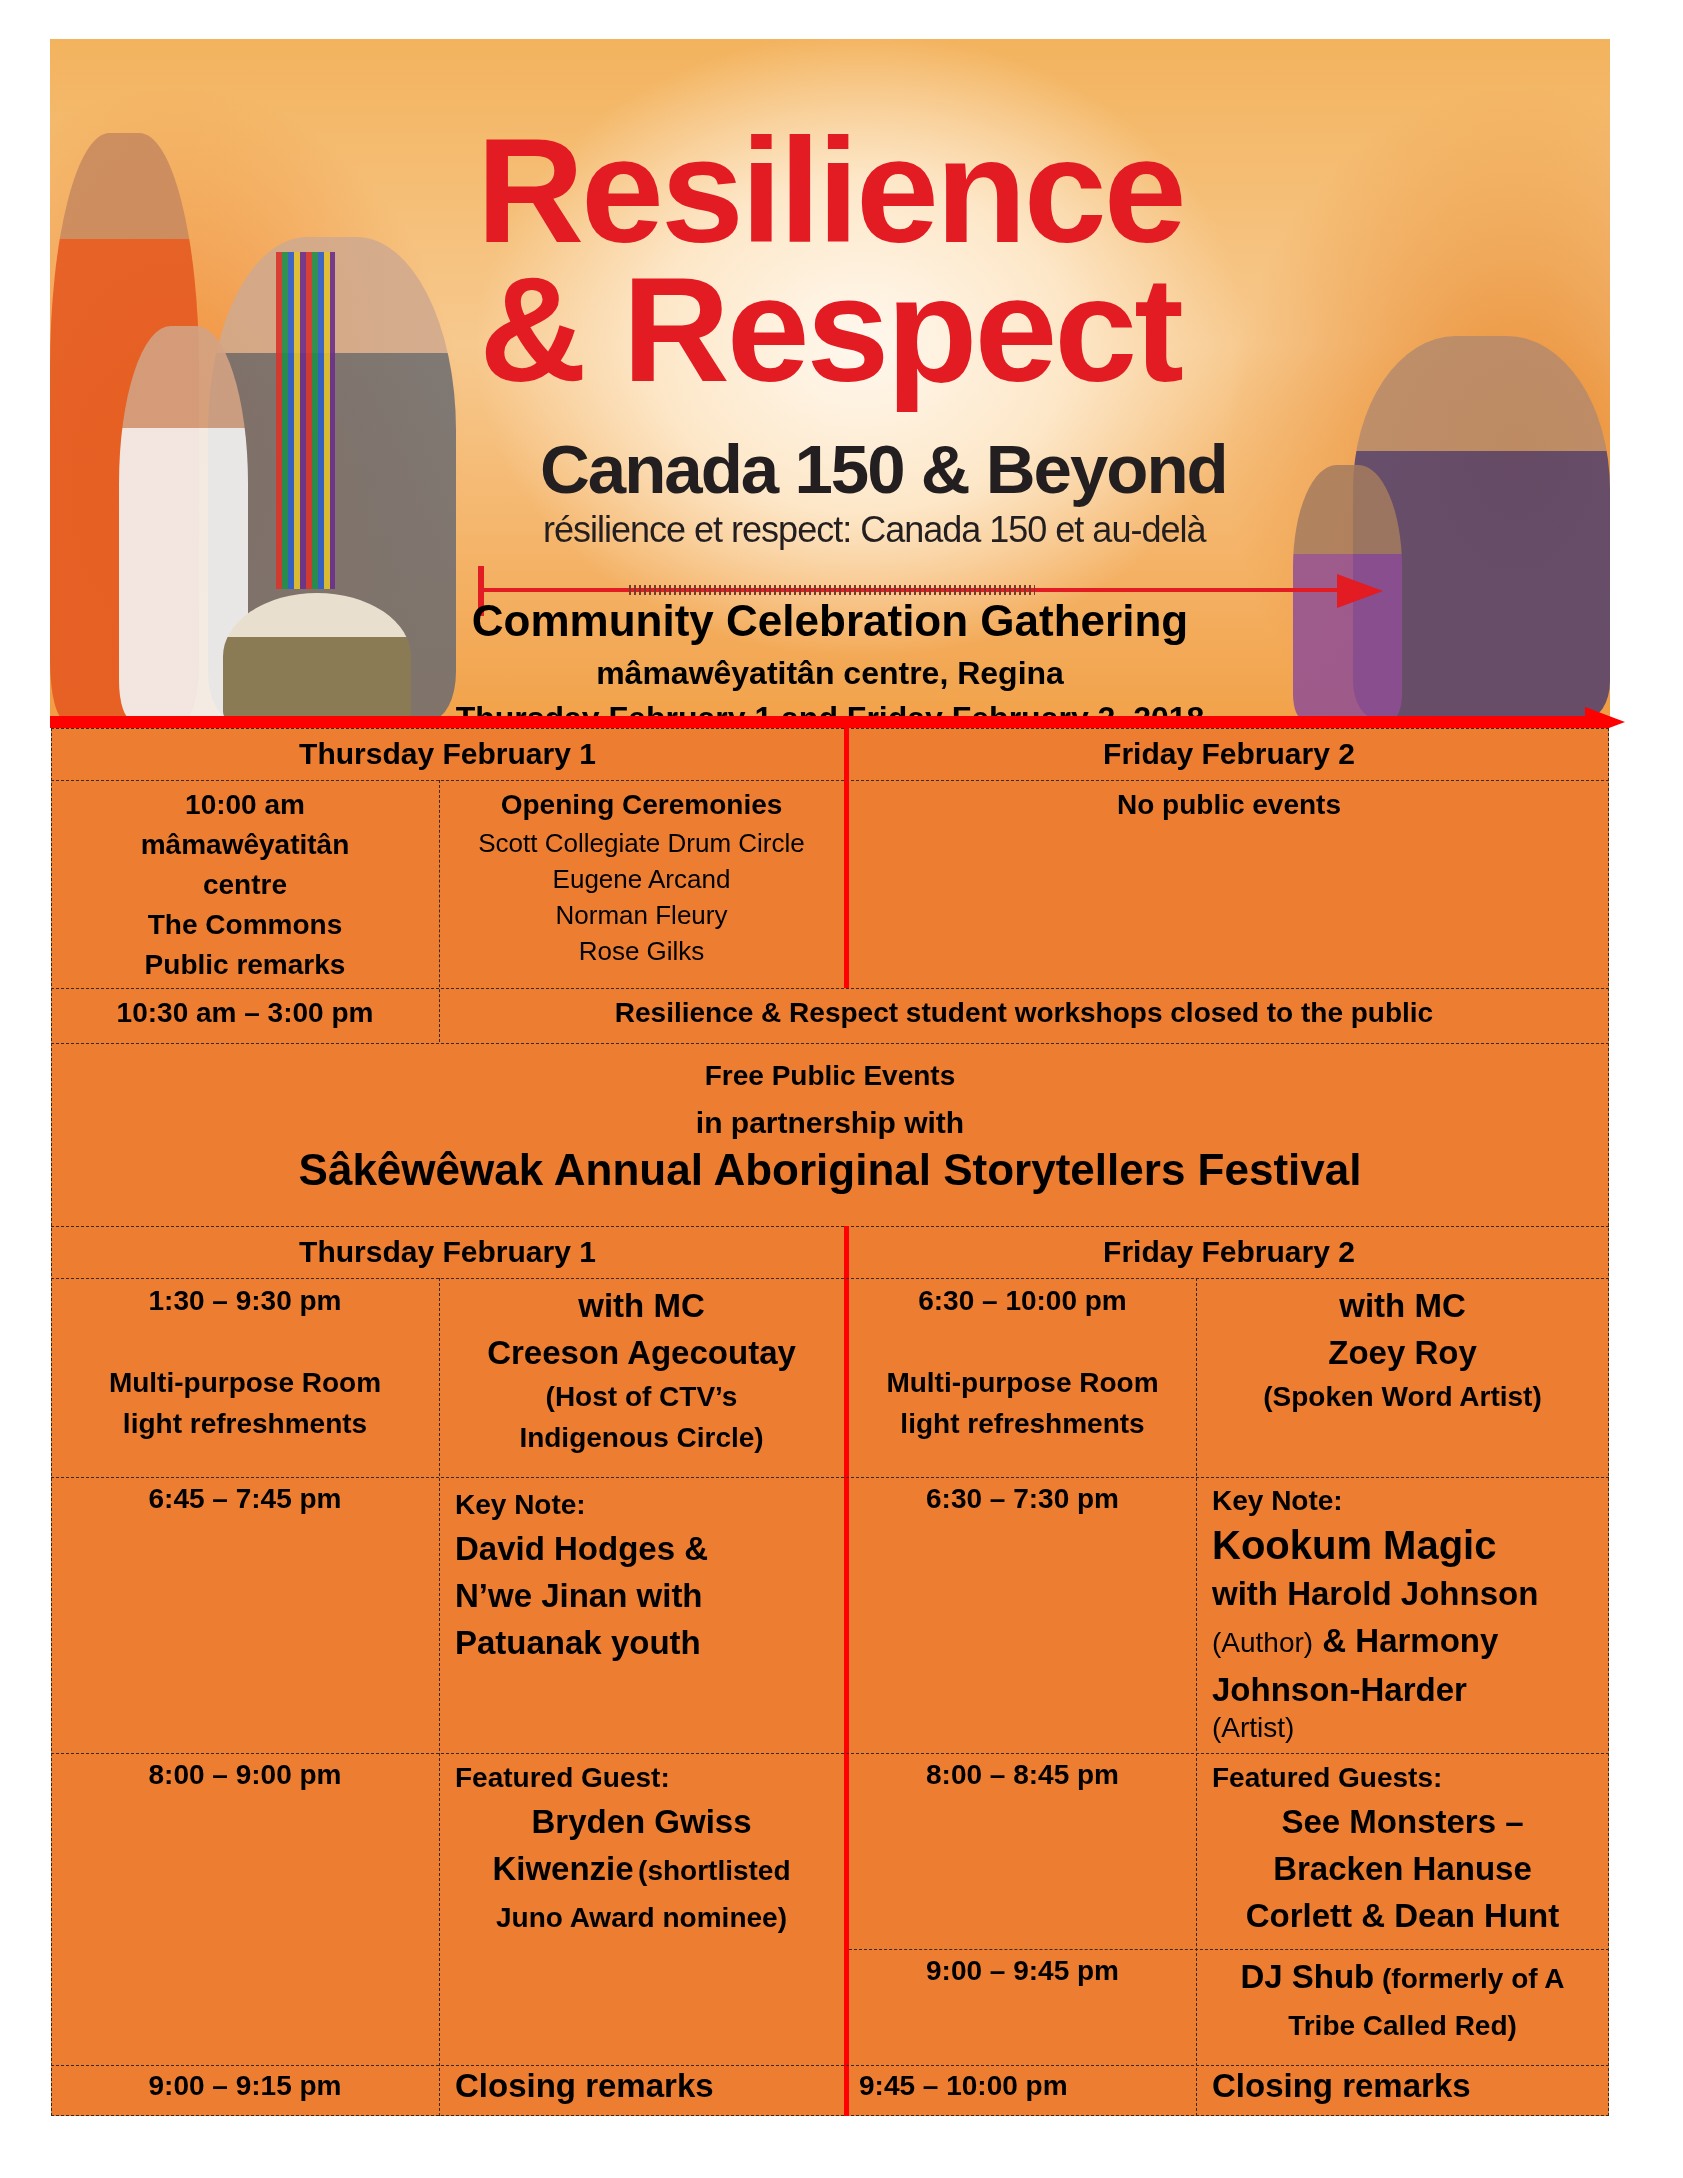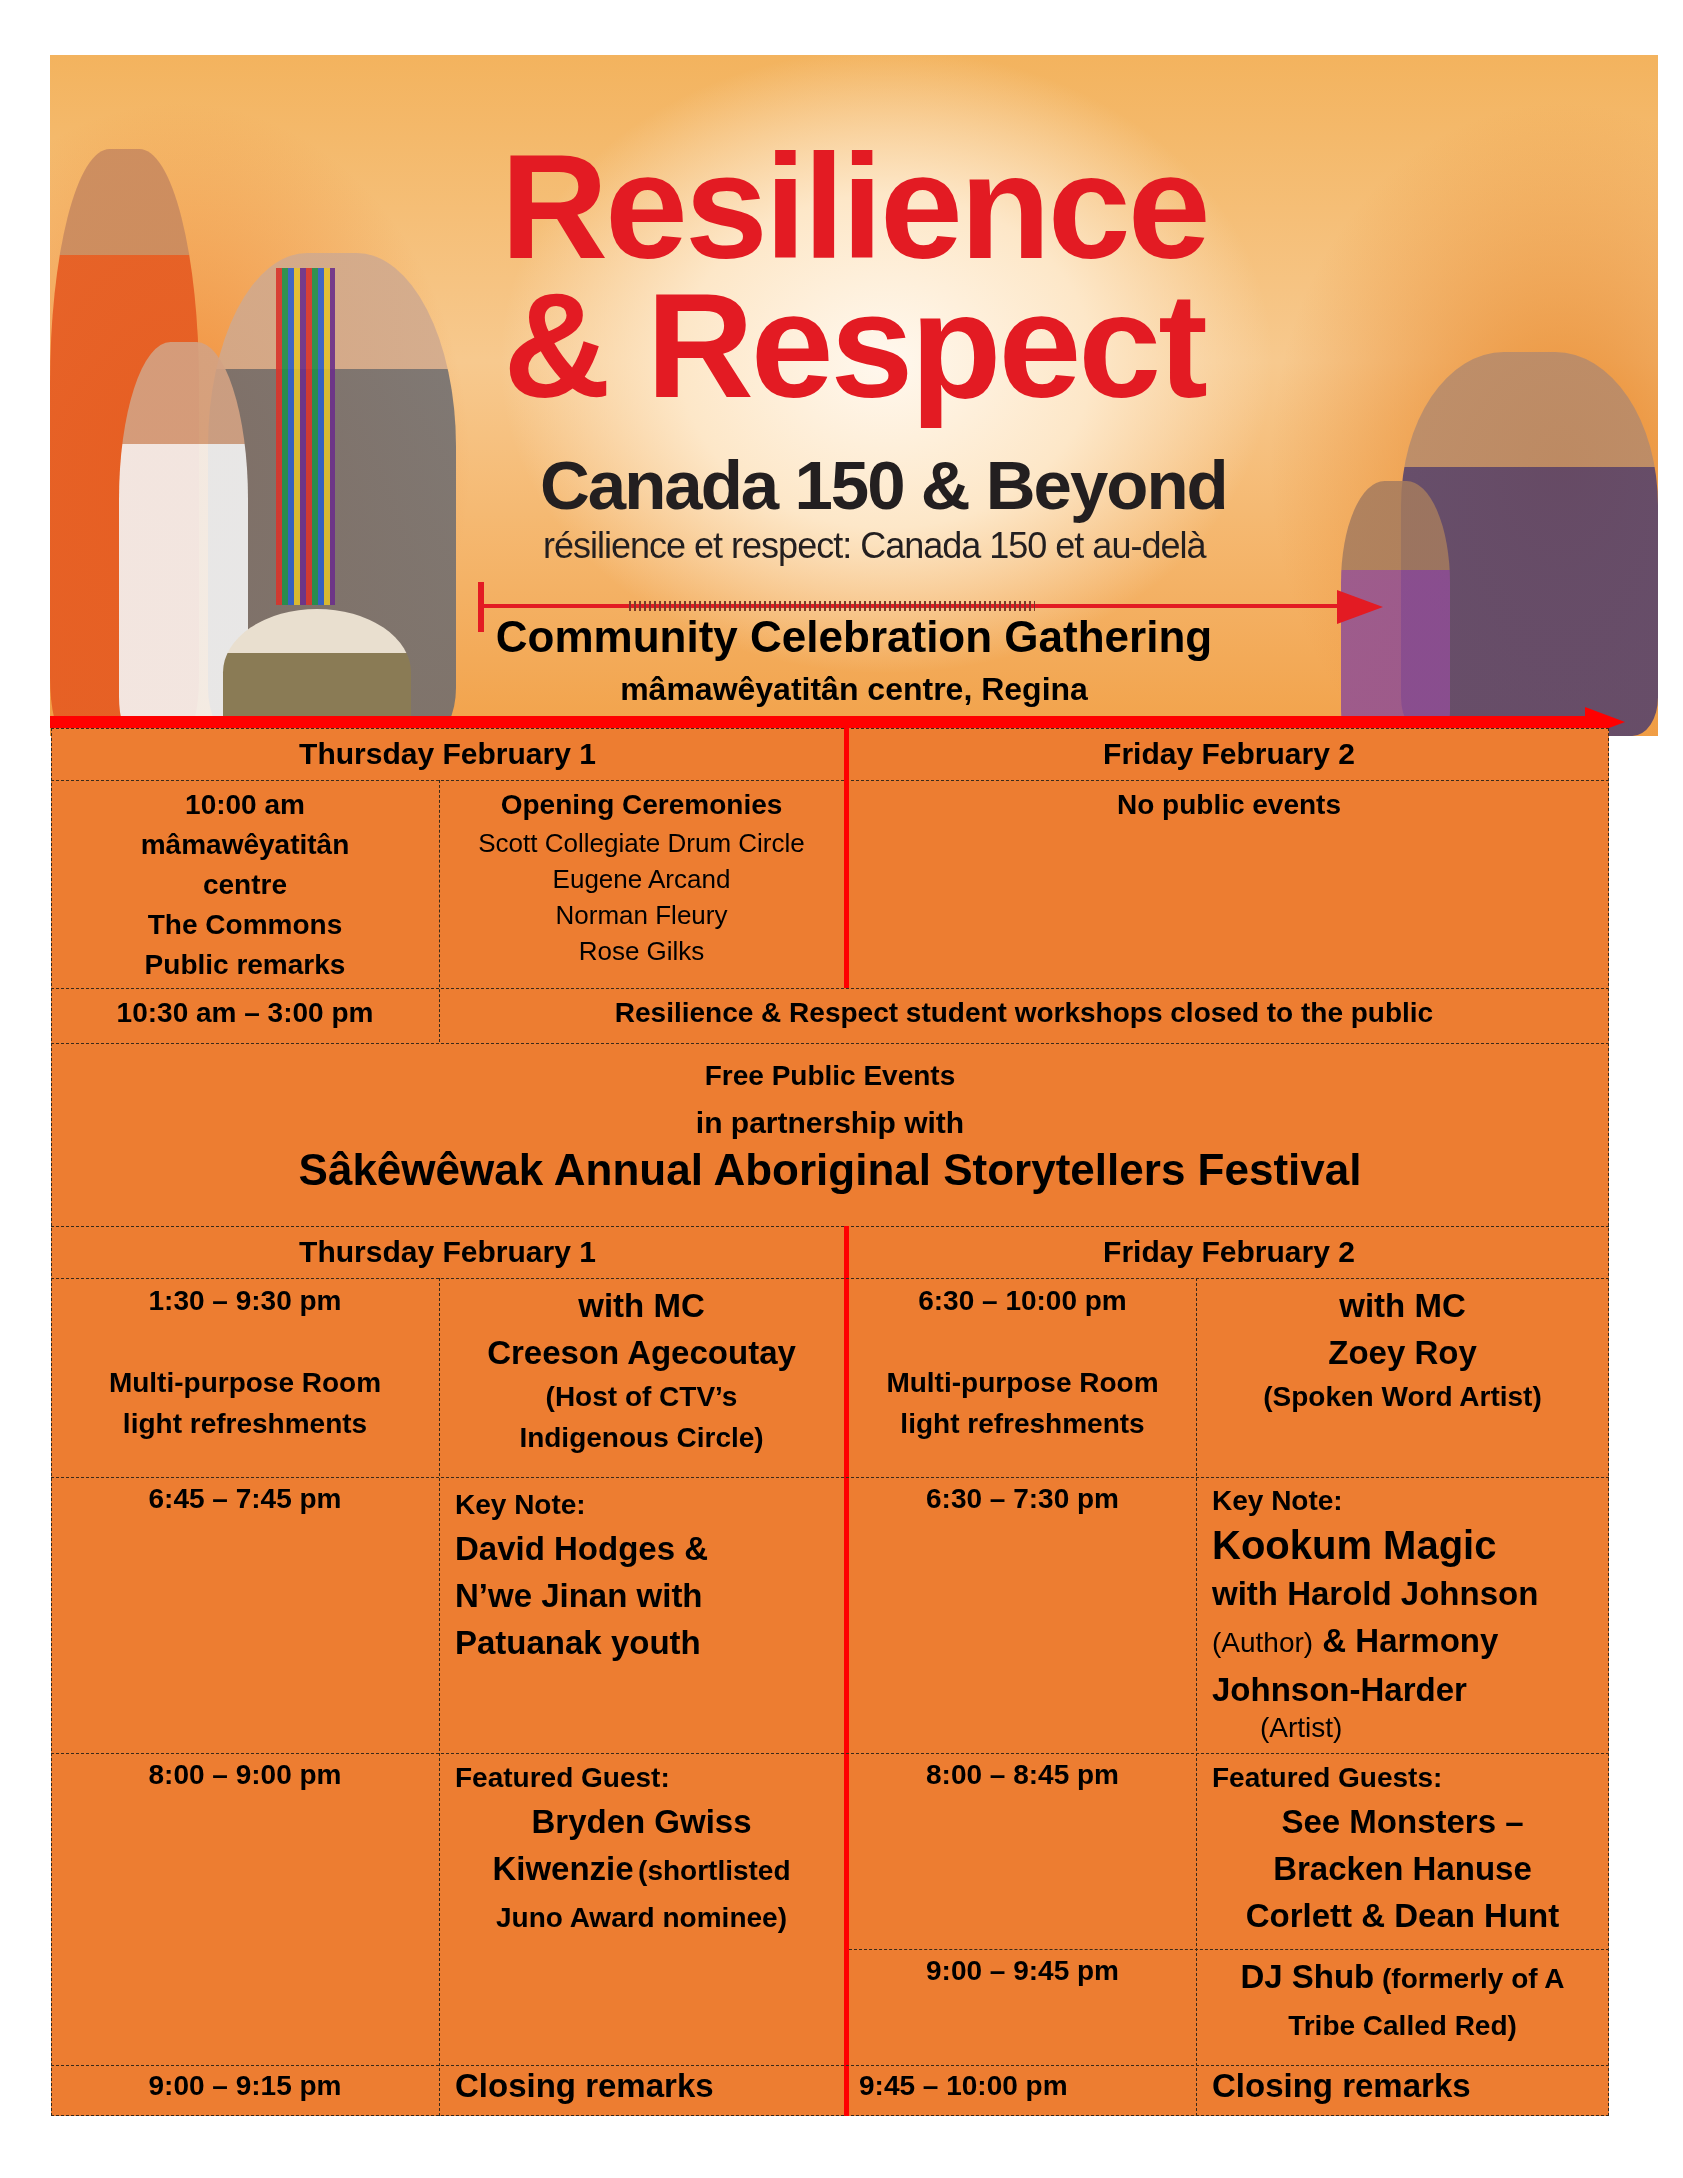--- a/index.html
+++ b/index.html
@@ -1,25 +1,25 @@
 <!DOCTYPE html>
 <html><head>
 <meta charset="utf-8">
 <style>
   html, body { margin:0; padding:0; background:#ffffff; }
   body { width:1683px; height:2178px; position:relative; overflow:hidden;
          font-family:"Liberation Sans", "DejaVu Sans", sans-serif; color:#000; }
 
   
-  .banner { position:absolute; left:50px; top:55px; width:1560px; height:681px; overflow:hidden;
+  .banner { position:absolute; left:50px; top:39px; width:1560px; height:681px; overflow:hidden;
     background:
       radial-gradient(ellipse 515px 416px at 52% 45%, #fff8ee 0%, #fde7c8 40%, rgba(253,231,200,0) 75%),
       radial-gradient(ellipse 416px 515px at 8% 60%, #f0842a 0%, rgba(240,132,42,0) 70%),
       radial-gradient(ellipse 416px 515px at 94% 60%, #e98a2e 0%, rgba(233,138,46,0) 70%),
-      linear-gradient(180deg, #f3b35e 0%, #f7c98e 45%, #f2a24a 100%); padding-left: 48px; }
+      linear-gradient(180deg, #f3b35e 0%, #f7c98e 45%, #f2a24a 100%); }
   .people { position:absolute; border-radius:40% 40% 10% 10%; opacity:.9; }
   .p1 { left:0; top:94px; width:149px; height:587px; background:linear-gradient(180deg,#c98a5f 0 18%, #e55a21 18% 100%); }
   .p2 { left:69px; top:287px; width:129px; height:394px; background:linear-gradient(180deg,#d3a283 0 26%, #f4f4f4 26% 100%); }
   .p3 { left:158px; top:198px; width:248px; height:483px; background:linear-gradient(180deg,#cfa98f 0 24%, #6b6b70 24% 100%); opacity:.85;}
   .drum { position:absolute; left:173px; top:554px; width:188px; height:127px; border-radius:50% 50% 8px 8px;
           background:linear-gradient(180deg,#e9dfcf 0 35%, #8a7b55 35% 100%); }
   .braids { position:absolute; left:226px; top:213px; width:59px; height:337px;
     background:repeating-linear-gradient(90deg,#d8342b 0 6px,#1f8f4a 6px 12px,#2f5fc9 12px 18px,#e3c12a 18px 24px,#6b2f8a 24px 30px); opacity:.9;}
   .p4 { right:0; top:297px; width:257px; height:384px; background:linear-gradient(180deg,#b58a6c 0 30%, #4f3f6e 30% 100%); opacity:.85;}
   .p5 { right:208px; top:426px; width:109px; height:255px; background:linear-gradient(180deg,#a57b5e 0 35%, #8f4e95 35% 100%); opacity:.85;}
@@ -170,21 +170,21 @@
     <div class="f34" style="line-height:47px;">Patuanak youth</div>
   </div>
 
   <div class="txt f28" style="left:798px;top:754px;width:347px;">6:30 – 7:30 pm</div>
   <div class="txt lft" style="left:1161px;top:754px;width:396px;">
     <div class="f28" style="line-height:38px;">Key Note:</div>
     <div style="font-size:40px;line-height:50px;">Kookum Magic</div>
     <div class="f34" style="line-height:47px;">with Harold Johnson</div>
     <div class="f34" style="line-height:47px;"><span class="norm f28">(Author)</span><span> &amp; Harmony</span></div>
     <div class="f34" style="line-height:47px;">Johnson-Harder</div>
-    <div class="norm f28" style="line-height:30px;margin-left:48px;">(Artist)</div>
+    <div class="norm f28" style="line-height:30px;">(Artist)</div>
   </div>
 
   <div class="txt f28" style="left:0;top:1030px;width:388px;">8:00 – 9:00 pm</div>
   <div class="txt" style="left:388px;top:1030px;width:405px;">
     <div class="f28 lft" style="line-height:40px;padding-left:16px;">Featured Guest:</div>
     <div class="f34" style="line-height:47px;">Bryden Gwiss</div>
     <div style="line-height:47px;"><span class="f34">Kiwenzie</span> <span class="f28">(shortlisted</span></div>
     <div class="f28" style="line-height:40px;">Juno Award nominee)</div>
   </div>
 

